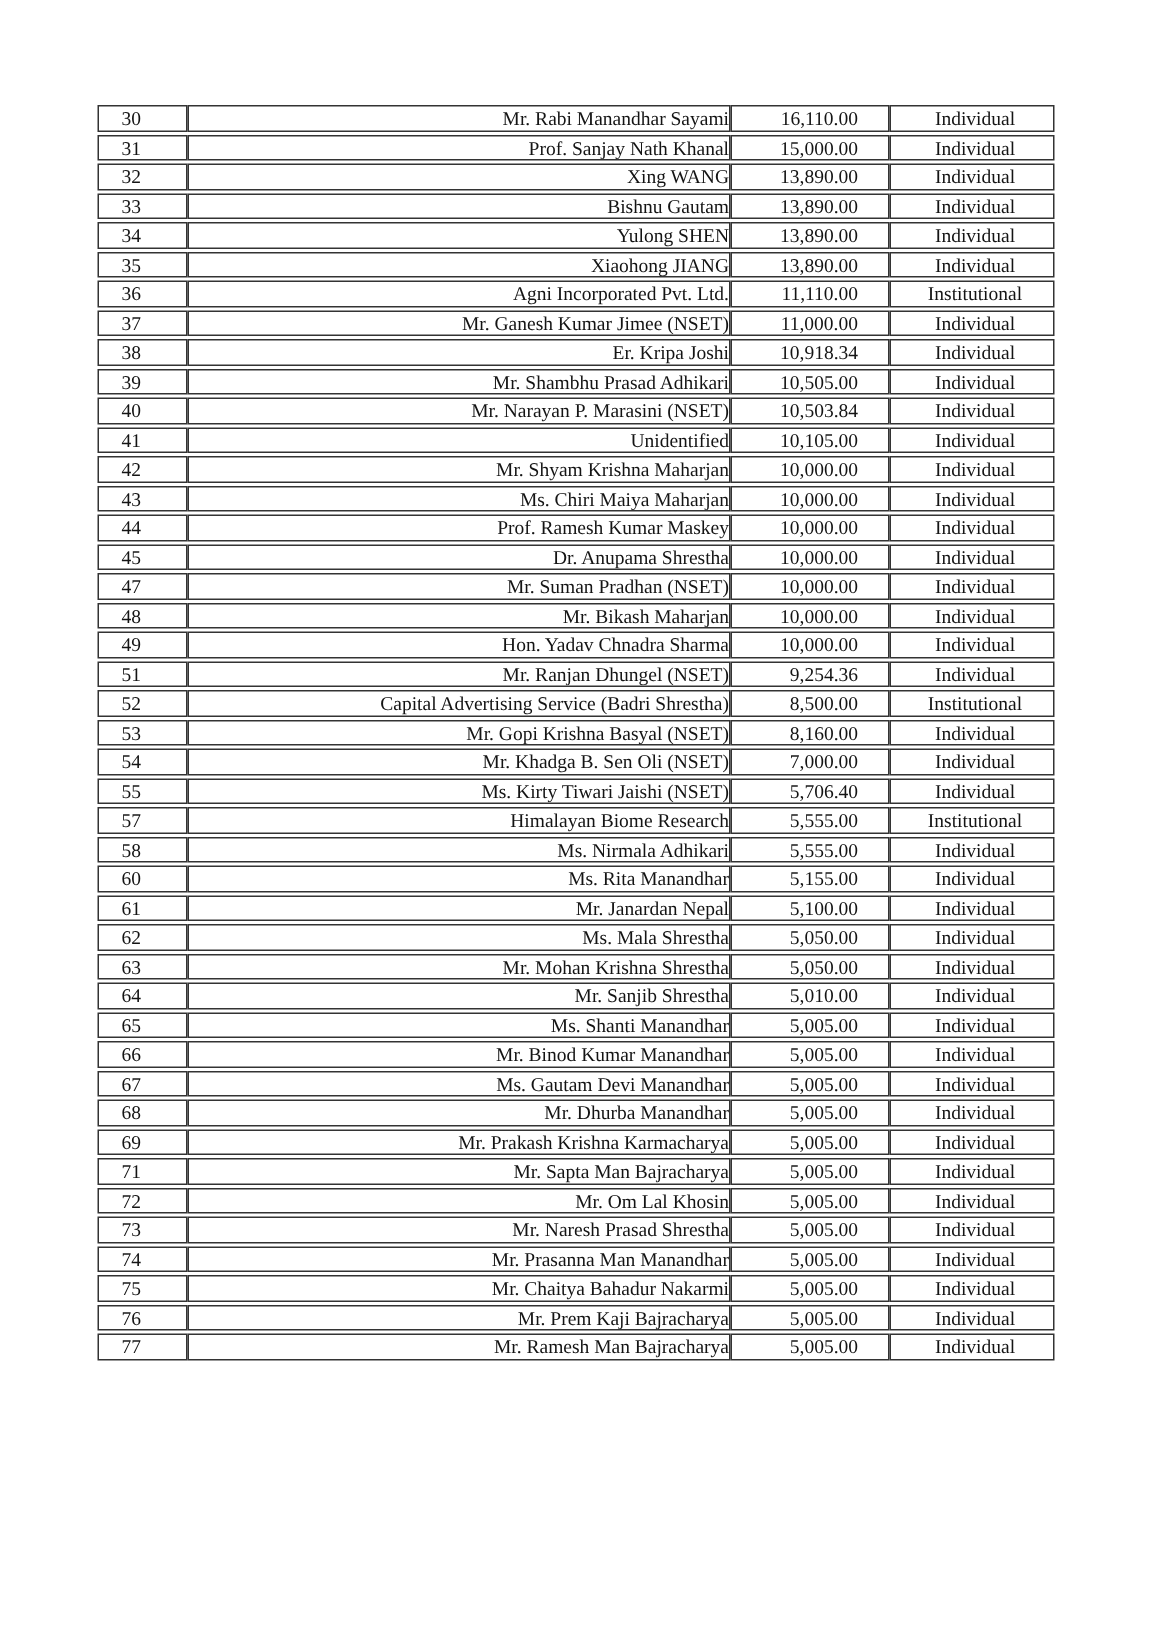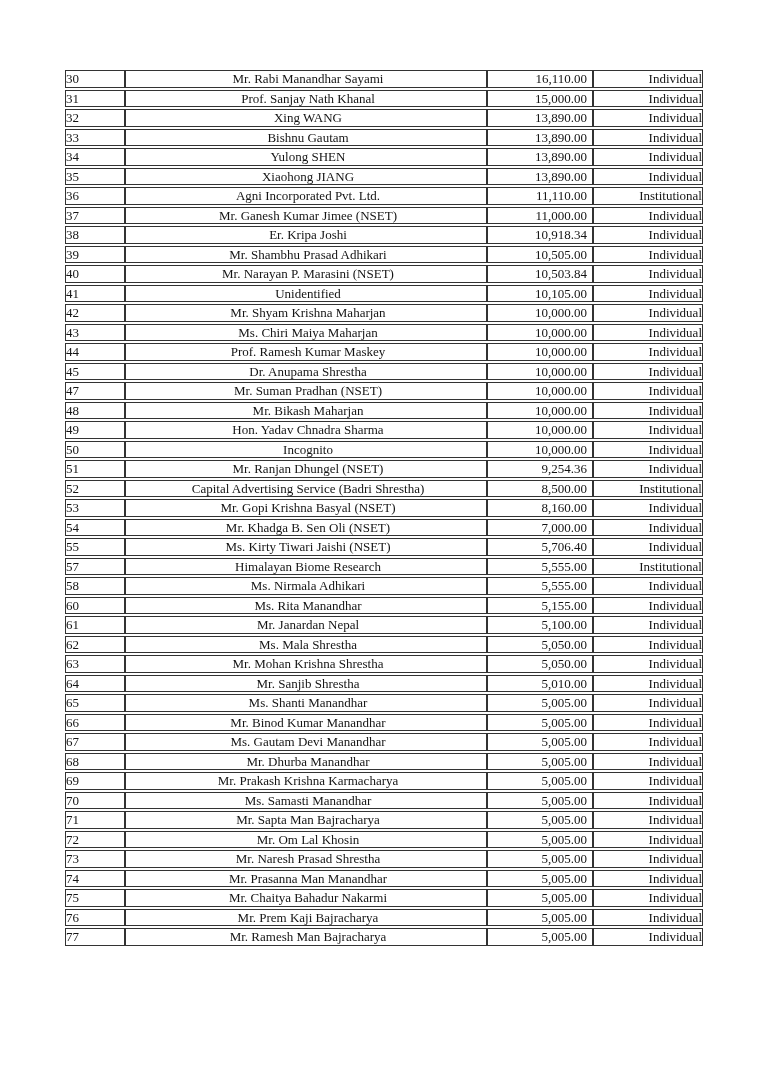--- a/index.html
+++ b/index.html
@@ -30,24 +30,24 @@
   .donor-table td {
     box-sizing: border-box;
     border: 1px solid #333333;
     height: 17.5px;
     line-height: 15px;
     padding: 0;
     overflow: hidden;
     white-space: nowrap;
     vertical-align: middle;
   }
-  td.c-index  { text-align: left; padding-right: 15px; }
-  td.c-name   { text-align: center;  padding-left: 4px;  }
-  td.c-amount { text-align: right; padding-right: 5px; }
-  td.c-type   { text-align: right;  padding-left: 4px;  }
+  td.c-index  { text-align: center; padding-right: 15px; }
+  td.c-name   { text-align: right;  padding-left: 4px;  }
+  td.c-amount { text-align: right; padding-right: 20px; }
+  td.c-type   { text-align: center;  padding-left: 4px;  }
 </style>
 </head>
 <body>
 
 <div class="page">
   <table class="donor-table">
     <colgroup>
       <col style="width:60px">
       <col style="width:362px">
       <col style="width:106px">
@@ -162,26 +162,20 @@
           <td class="c-amount">10,000.00</td>
           <td class="c-type">Individual</td>
         </tr>
         <tr>
           <td class="c-index">49</td>
           <td class="c-name">Hon. Yadav Chnadra Sharma</td>
           <td class="c-amount">10,000.00</td>
           <td class="c-type">Individual</td>
         </tr>
         <tr>
-          <td class="c-index">50</td>
-          <td class="c-name">Incognito</td>
-          <td class="c-amount">10,000.00</td>
-          <td class="c-type">Individual</td>
-        </tr>
-        <tr>
           <td class="c-index">51</td>
           <td class="c-name">Mr. Ranjan Dhungel (NSET)</td>
           <td class="c-amount">9,254.36</td>
           <td class="c-type">Individual</td>
         </tr>
         <tr>
           <td class="c-index">52</td>
           <td class="c-name">Capital Advertising Service (Badri Shrestha)</td>
           <td class="c-amount">8,500.00</td>
           <td class="c-type">Institutional</td>
@@ -266,26 +260,20 @@
         </tr>
         <tr>
           <td class="c-index">68</td>
           <td class="c-name">Mr. Dhurba Manandhar</td>
           <td class="c-amount">5,005.00</td>
           <td class="c-type">Individual</td>
         </tr>
         <tr>
           <td class="c-index">69</td>
           <td class="c-name">Mr. Prakash Krishna Karmacharya</td>
-          <td class="c-amount">5,005.00</td>
-          <td class="c-type">Individual</td>
-        </tr>
-        <tr>
-          <td class="c-index">70</td>
-          <td class="c-name">Ms. Samasti Manandhar</td>
           <td class="c-amount">5,005.00</td>
           <td class="c-type">Individual</td>
         </tr>
         <tr>
           <td class="c-index">71</td>
           <td class="c-name">Mr. Sapta Man Bajracharya</td>
           <td class="c-amount">5,005.00</td>
           <td class="c-type">Individual</td>
         </tr>
         <tr>

